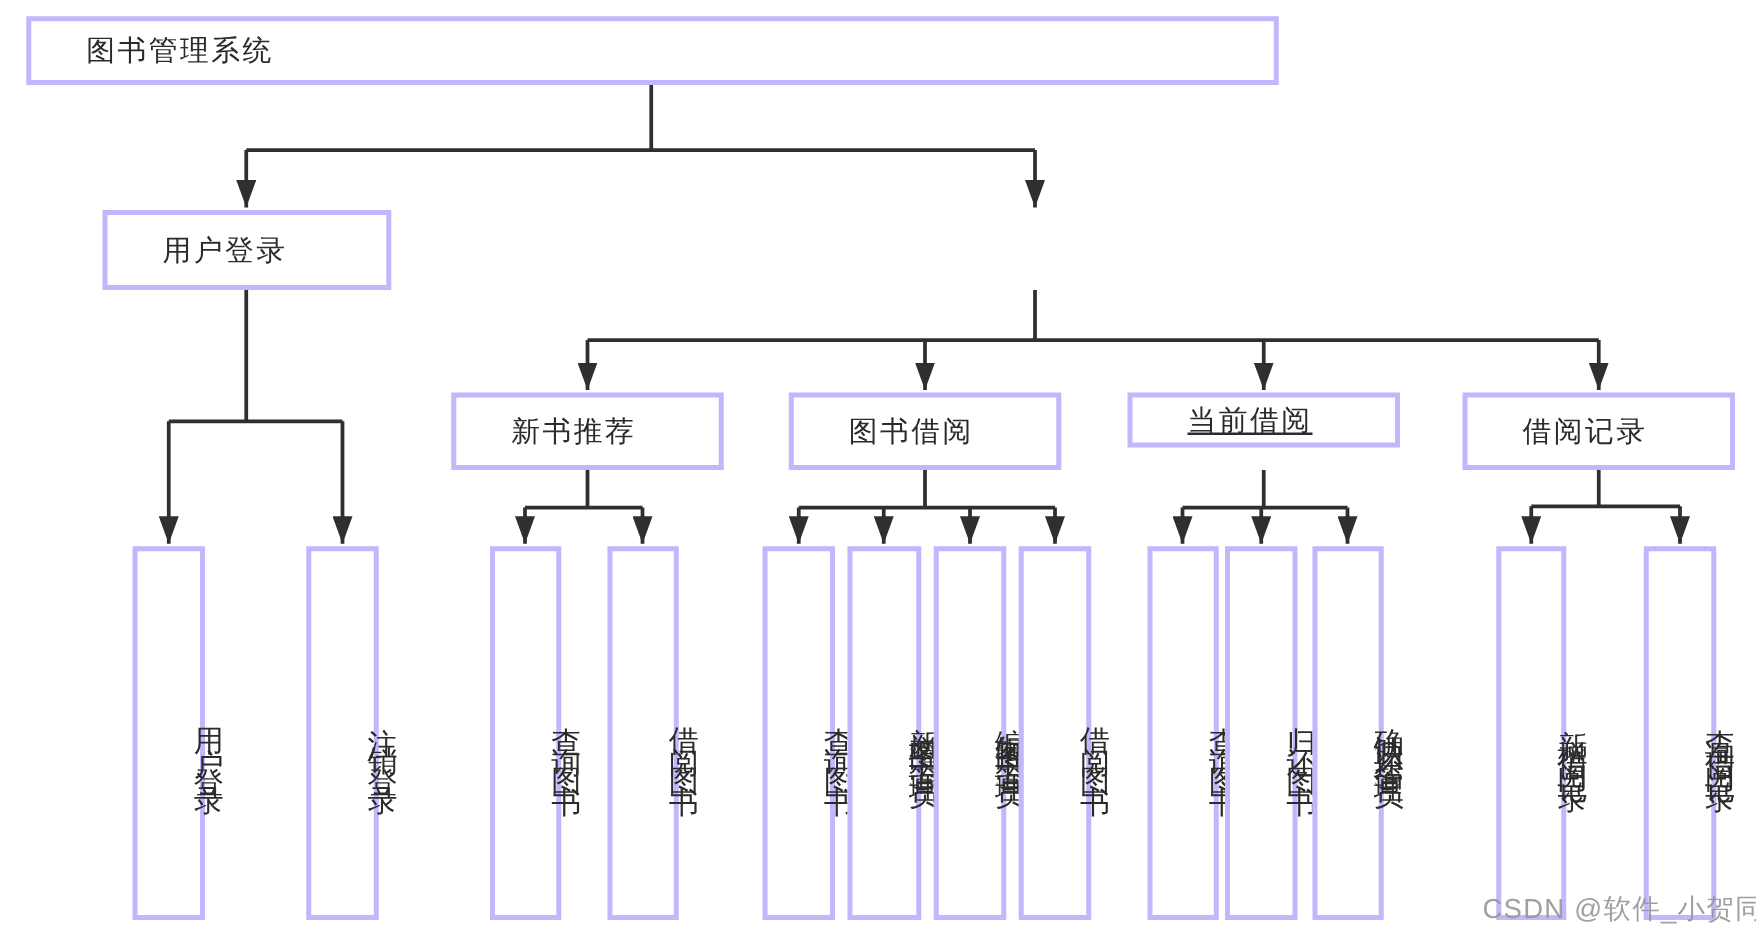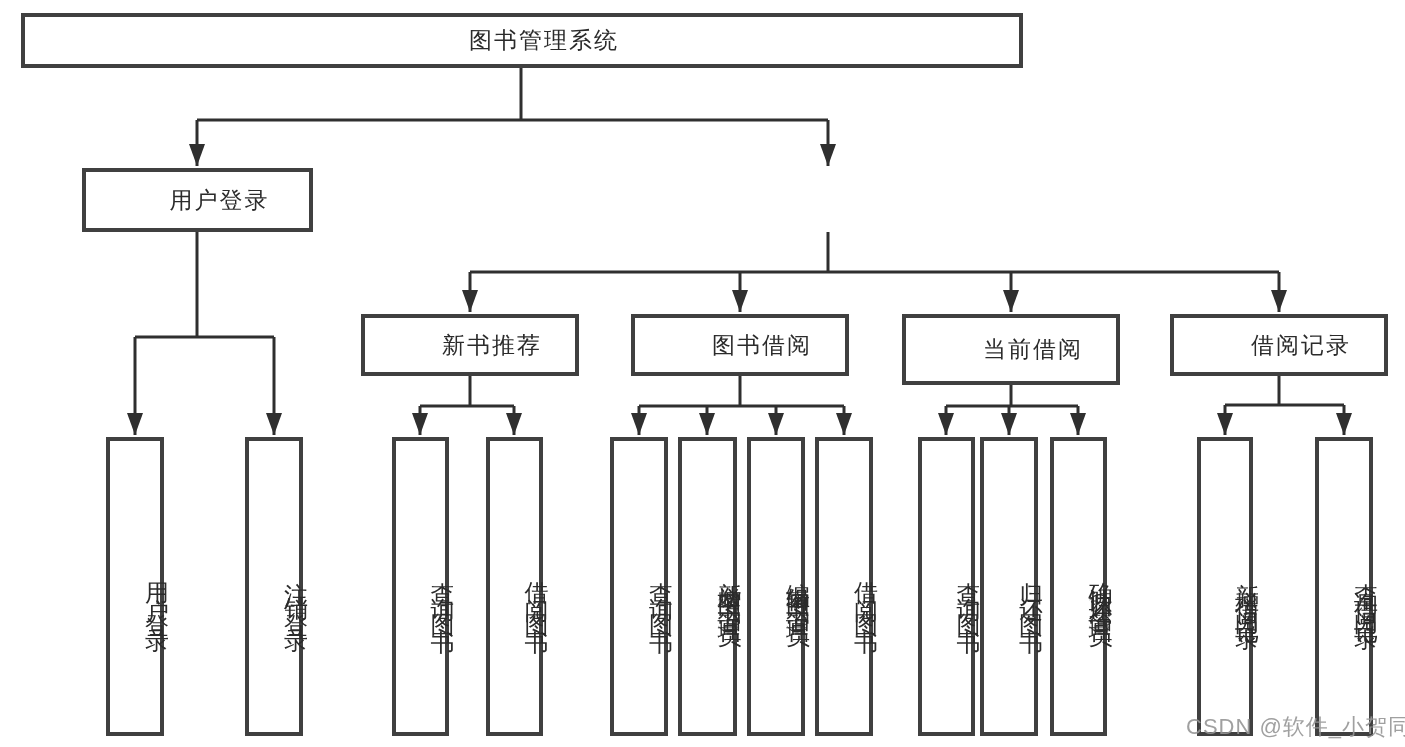--- a/index.html
+++ b/index.html
@@ -12,25 +12,24 @@
     overflow: hidden;
   }
   #connectors {
     position: absolute;
     left: 0; top: 0;
     width: 1405px; height: 747px;
   }
   .node {
     position: absolute;
     background: #ffffff;
-    border: 4px solid #404040;
+    border: 4px solid #c4b5fd;
     box-sizing: border-box;
     display: flex;
     align-items: center;
-    justify-content: center;
     color: #2b2b2b;
     z-index: 2;
     padding-left: 44px;
   }
   .h-label {
     font-size: 23px;
     letter-spacing: 2px;
     white-space: nowrap;
   }
   .leaf-text {
@@ -115,21 +114,21 @@
   <div class="node" style="left:82px; top:168px; width:231px; height:64px;">
     <span class="h-label">用户登录</span>
   </div>
 
   <div class="node" style="left:361px; top:314px; width:218px; height:62px;">
     <span class="h-label">新书推荐</span>
   </div>
   <div class="node" style="left:631px; top:314px; width:218px; height:62px;">
     <span class="h-label">图书借阅</span>
   </div>
-  <div class="node" style="left:902px; top:314px; width:218px; height:71px;">
+  <div class="node" style="left:902px; top:314px; width:218px; height:44px;text-decoration:underline;">
     <span class="h-label">当前借阅</span>
   </div>
   <div class="node" style="left:1170px; top:314px; width:218px; height:62px;">
     <span class="h-label">借阅记录</span>
   </div>
 
   <div class="node" style="left:106px; top:437px; width:58px; height:299px;">
     <span class="leaf-text sp-a">用户登录</span>
   </div>
   <div class="node" style="left:245px; top:437px; width:58px; height:299px;">

